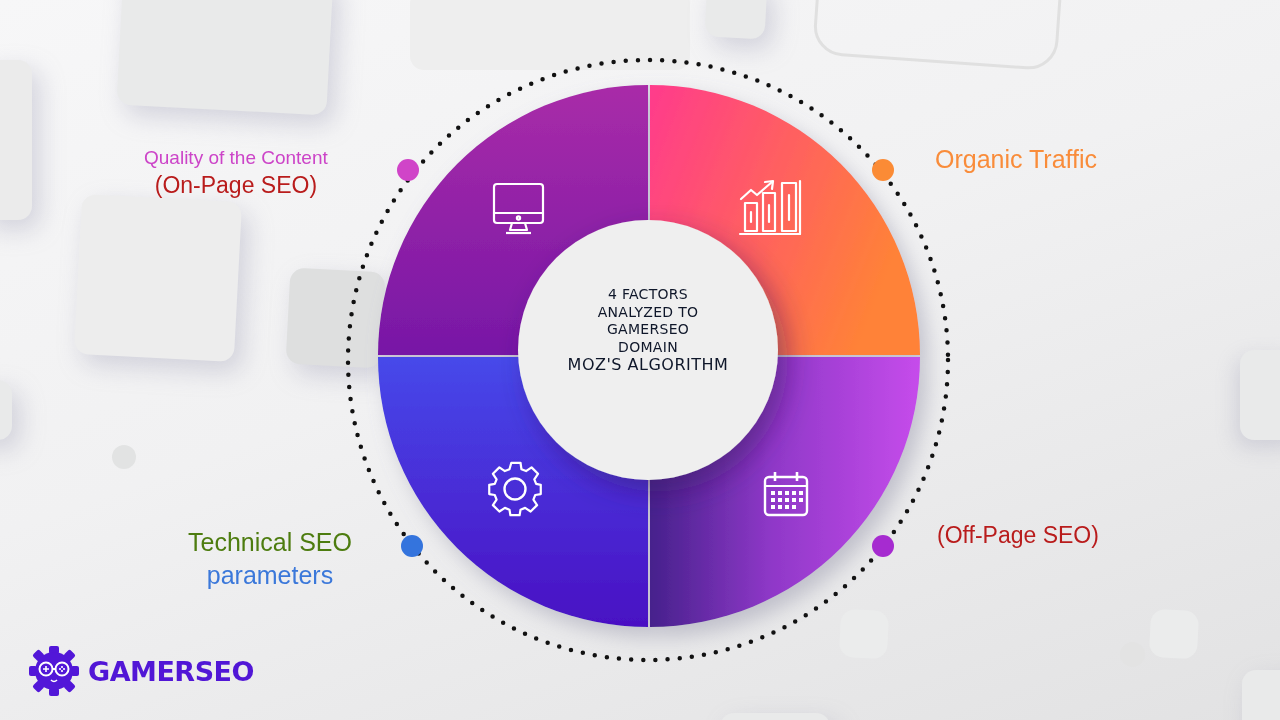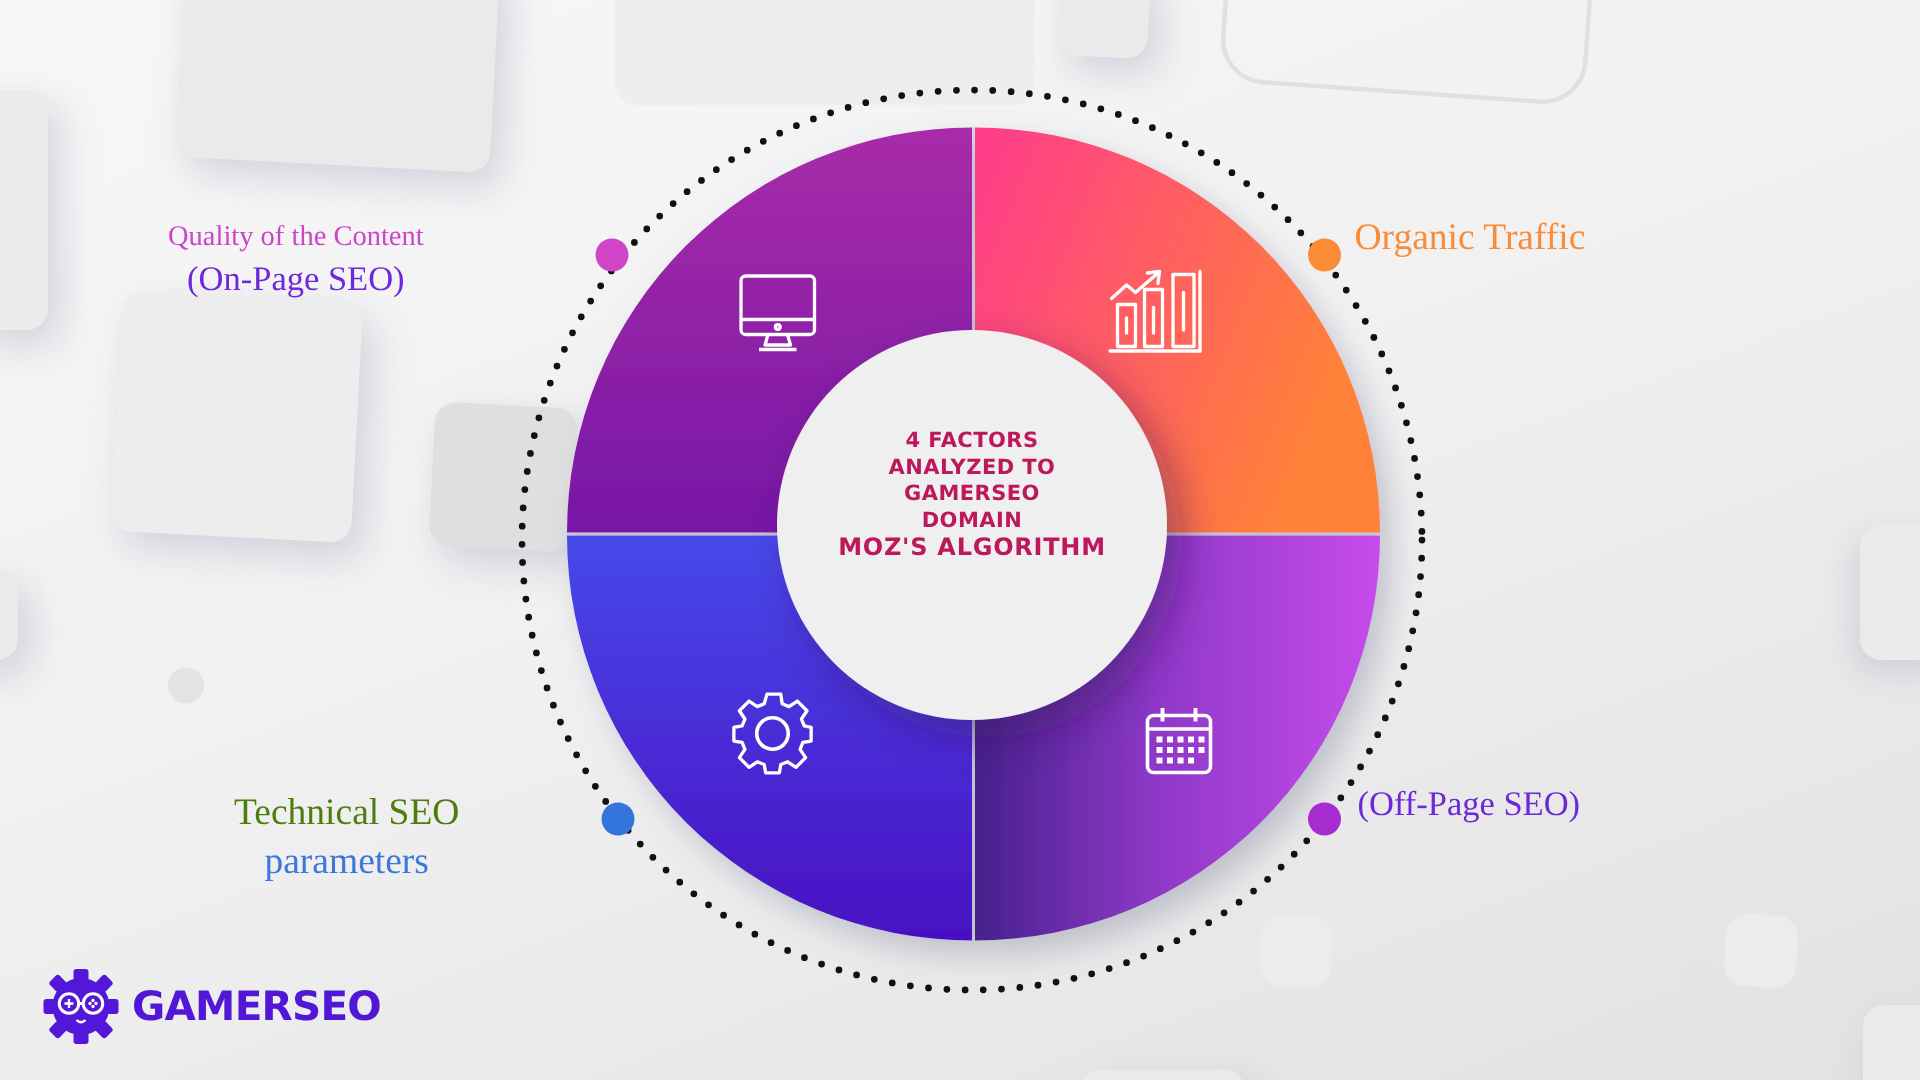--- a/index.html
+++ b/index.html
@@ -17,33 +17,34 @@
   }
   .bg-outline {
     position: absolute;
     border: 3px solid #e0e0e0;
     border-radius: 30px;
     background: transparent;
   }
   .stage { position: absolute; left: 0; top: 0; width: 1280px; height: 720px; }
   .label {
     position: absolute;
-    font-family: Liberation Serif, serif;
+    font-family: Liberation Sans, sans-serif;
     line-height: 1.3;
     white-space: nowrap;
+    margin-left: 32px;
   }
   .label .l1 { display: block; }
-  .label .l2 { display: block; color: #6d28d9; }
+  .label .l2 { display: block; color: #b91c1c; }
   .center-text {
     position: absolute;
     left: 528px; top: 286px; width: 240px;
     text-align: center;
     font-family: "DejaVu Sans", sans-serif;
-    font-weight: bold;
-    color: #be185d;
+    font-weight: normal;
+    color: #0f172a;
     font-size: 14px;
     line-height: 17.5px;
     letter-spacing: 0.3px;
   }
   .center-text .last { font-size: 16px; letter-spacing: 0.5px; }
   .logo {
     position: absolute; left: 28px; top: 645px;
     display: flex; align-items: center; gap: 8px;
   }
   .logo-text {

